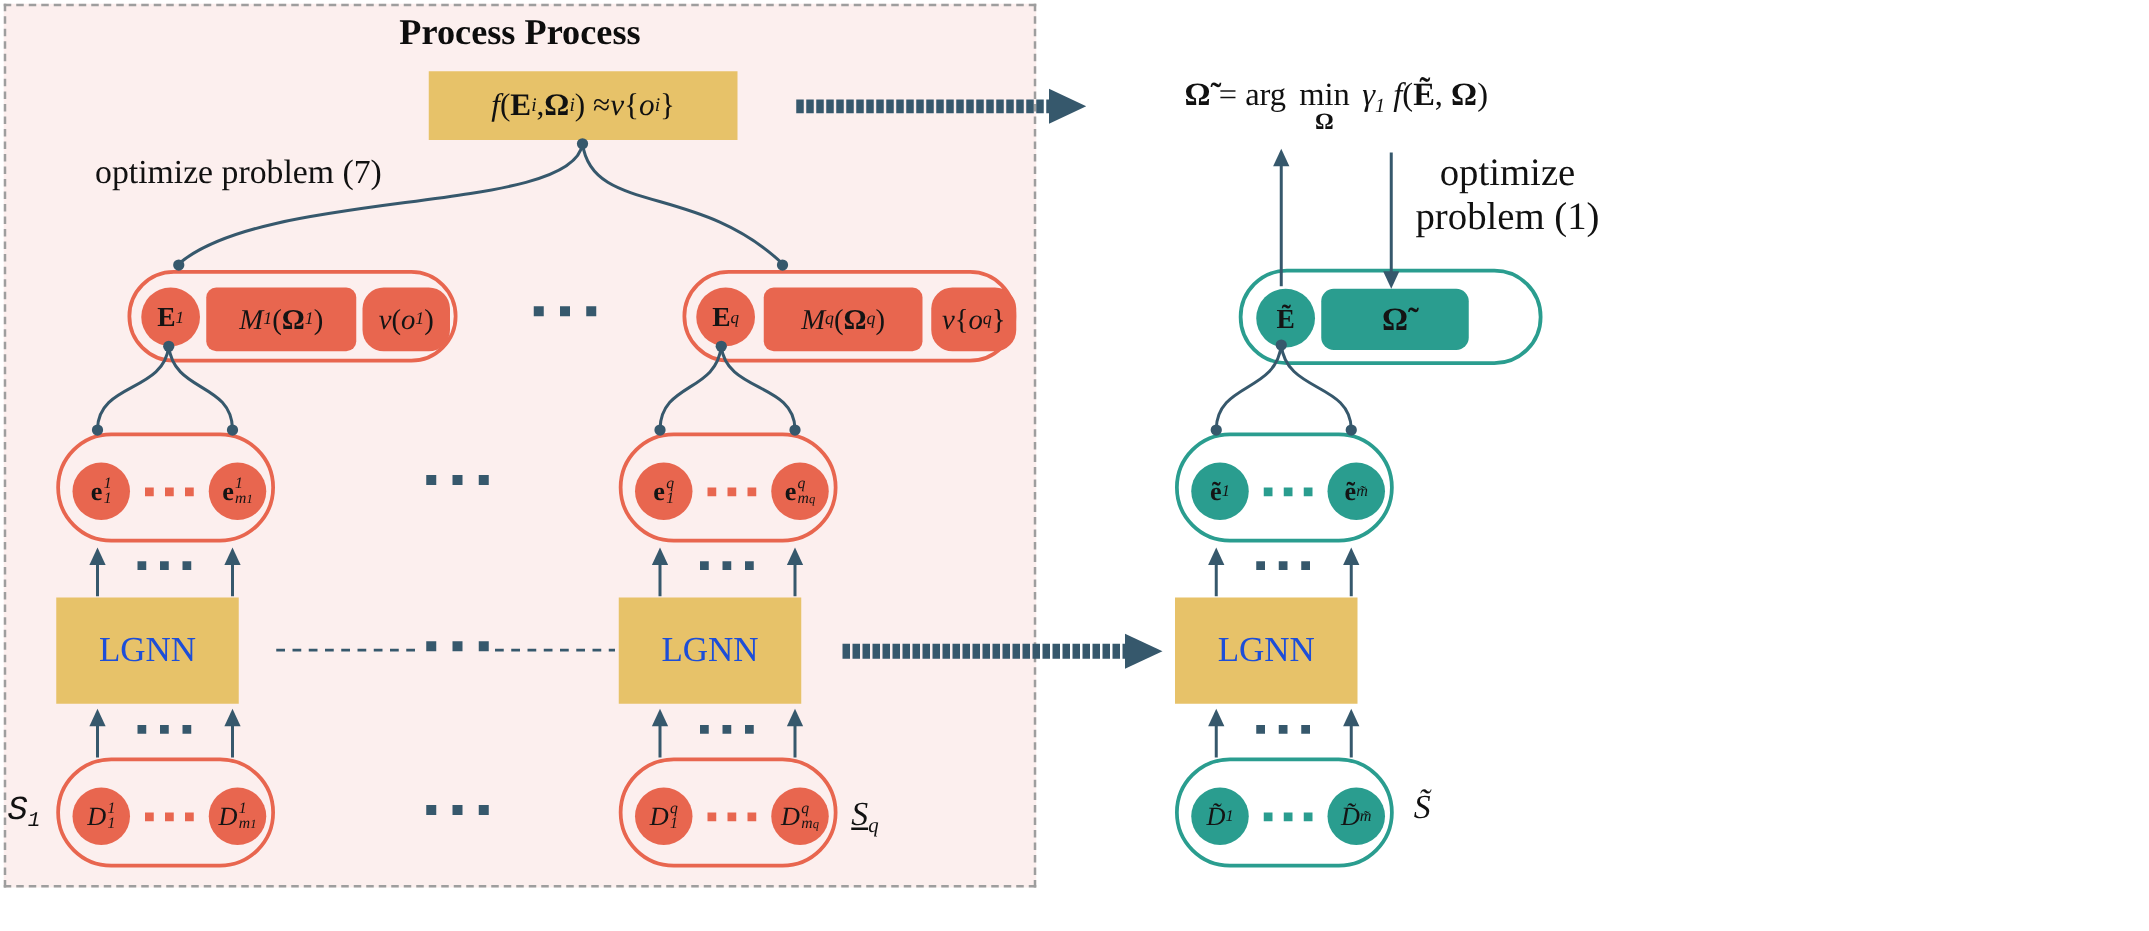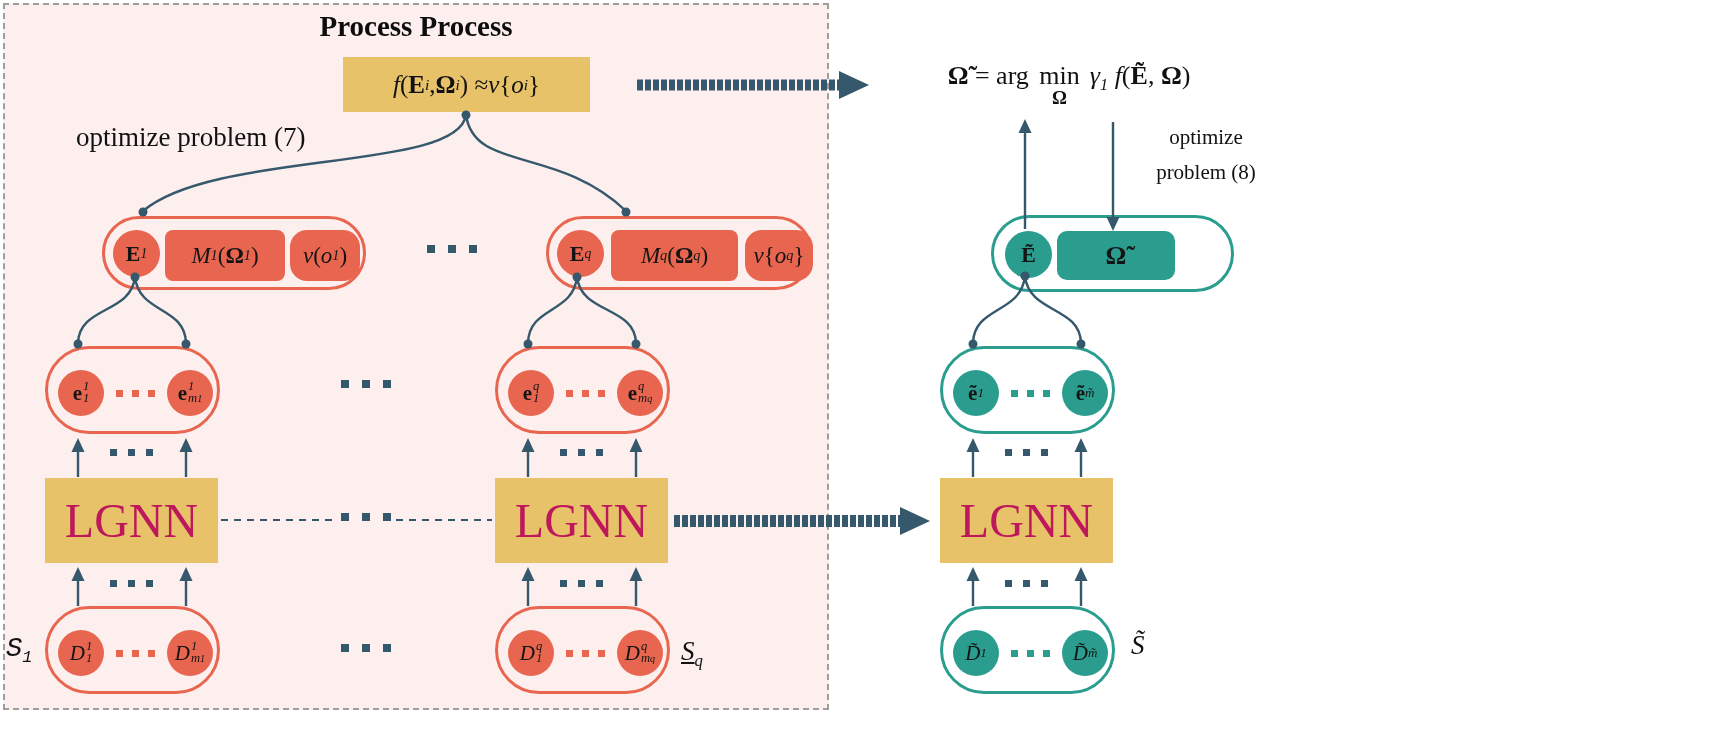--- a/index.html
+++ b/index.html
@@ -16,31 +16,31 @@
   .panel{position:absolute; border:2px dashed var(--gray);}
   .panel-pink{left:3px; top:3px; width:826px; height:707px; background:var(--pink);}
   .panel-green{left:835px; top:3px; width:451px; height:707px; background:var(--green);}
   .panel-title{position:absolute; top:5px; left:0; right:0; text-align:center;
     font-weight:700; font-size:29px; line-height:32px; color:#0d0d0d;}
   .abs{position:absolute;}
   .formula-box{left:343px; top:57px; width:247px; height:55px; background:var(--yellow);
     display:flex; align-items:center; justify-content:center; font-size:25px;}
   .opt7{left:36px; top:120px; font-size:27px; line-height:34px;margin-left:40px;}
   .test-formula{left:893px; top:60px; width:352px; text-align:center; font-size:26px; line-height:32px;}
-  .opt8{left:1120px; top:120px; width:172px; text-align:center; font-size:21px; line-height:35px;}
+  .opt8{left:1120px; top:120px; width:172px; text-align:center; font-size:31px; line-height:35px;}
   .pill{position:absolute; border:3px solid var(--salmon); border-radius:44px; background:transparent;}
   .pill-teal{border-color:var(--teal);}
   .node-circle{position:absolute; width:47px; height:47px; border-radius:50%;
     background:var(--salmon); display:flex; align-items:center; justify-content:center;
     font-size:22px; color:#141414;}
   .node-box{position:absolute; background:var(--salmon); display:flex; align-items:center;
     justify-content:center; font-size:23px; color:#141414;}
   .fill-teal{background:var(--teal);}
-  .lgnn{position:absolute; width:173px; height:85px; background:var(--yellow);
-    display:flex; align-items:center; justify-content:center; font-size:48px; color:#be185d;}
+  .lgnn{position:absolute; width:146px; height:85px; background:var(--yellow);
+    display:flex; align-items:center; justify-content:center; font-size:28px; color:#1d4ed8;}
   .set-label{position:absolute; font-size:27px; font-style:italic;}
   .dots{position:absolute; display:flex; gap:13px;}
   .dots i{display:block; width:8px; height:8px; background:var(--slate);}
   .dots-sm{gap:11px;} .dots-sm i{width:7px; height:7px;}
   .dots-salmon{gap:9px;} .dots-salmon i{width:7px; height:7px; background:var(--salmon);}
   .dots-teal{gap:9px;} .dots-teal i{width:7px; height:7px; background:var(--teal);}
   
   .seg-n{font-style:normal;} .seg-i{font-style:italic;} .seg-b{font-weight:700;} .seg-sp{display:inline-block;width:6px;}
   .msub{font-size:0.62em; font-style:italic; vertical-align:-0.35em;}
   .stk{display:inline-flex; flex-direction:column; align-items:flex-start;
@@ -78,21 +78,21 @@
         <span class="msub">i</span>
         <span class="seg-n">}</span>
       </div>
 
     <div class="abs opt7">optimize problem (7)</div>
 
     <div class="abs test-formula"><span class="seg-b">Ω̃</span><span class="seg-n"> = arg </span><span class="under"><span class="under-top">min</span><span class="under-bot">Ω</span></span><span class="seg-sp"> </span><span class="seg-i">γ</span><span class="msub">1</span><span class="seg-n"> </span><span class="seg-i">f</span><span class="seg-n">(</span><span class="seg-b">Ẽ</span><span class="seg-n">, </span><span class="seg-b">Ω</span><span class="seg-n">)</span></div>
 
     <div class="abs opt8">
       <div>optimize</div>
-      <div>problem (8)</div>
+      <div>problem (1)</div>
     </div>
 
     <div class="pill" style="left:102px;top:216px;width:264px;height:74px;border-radius:37px;">
       <div class="node-circle" style="left:8px;top:11px;">
           <span class="seg-b">E</span>
           <span class="msub">1</span>
         </div>
       <div class="node-box" style="left:60px;top:11px;width:120px;height:51px;border-radius:8px;">
           <span class="seg-i">M</span>
           <span class="msub">1</span>

